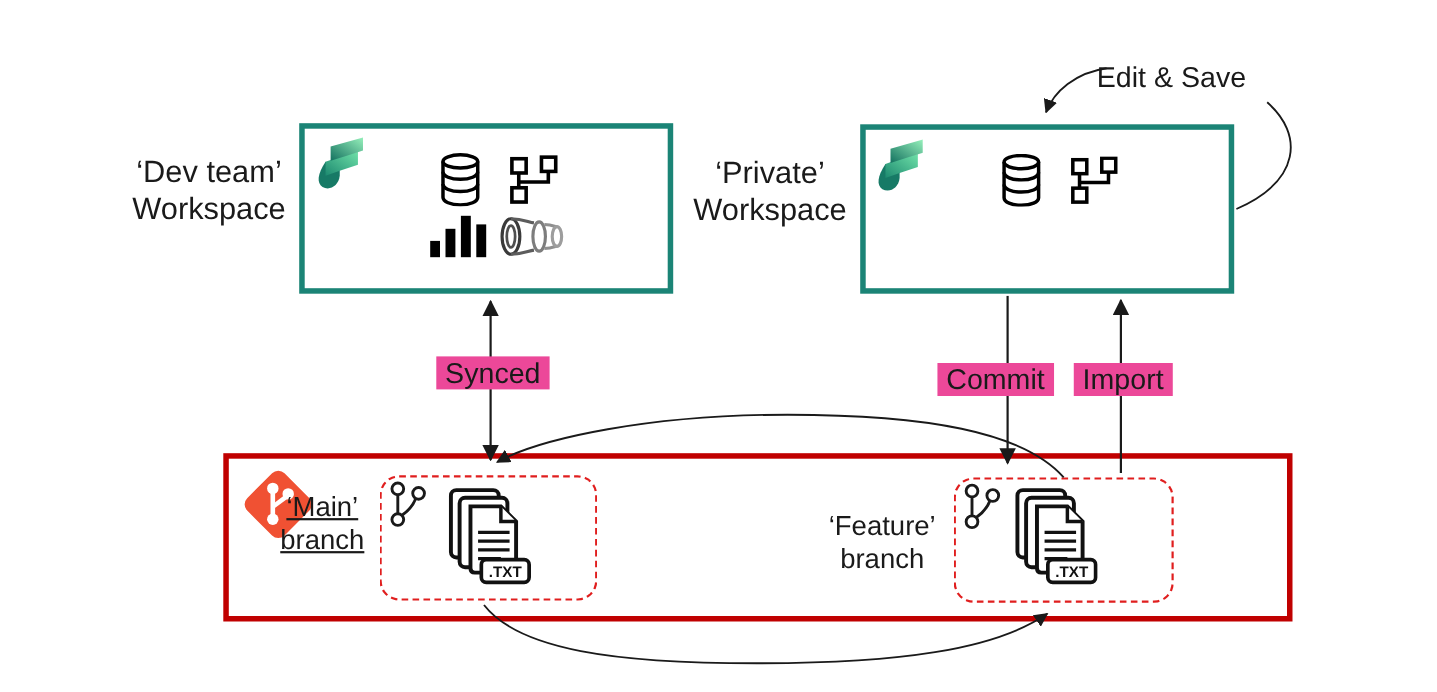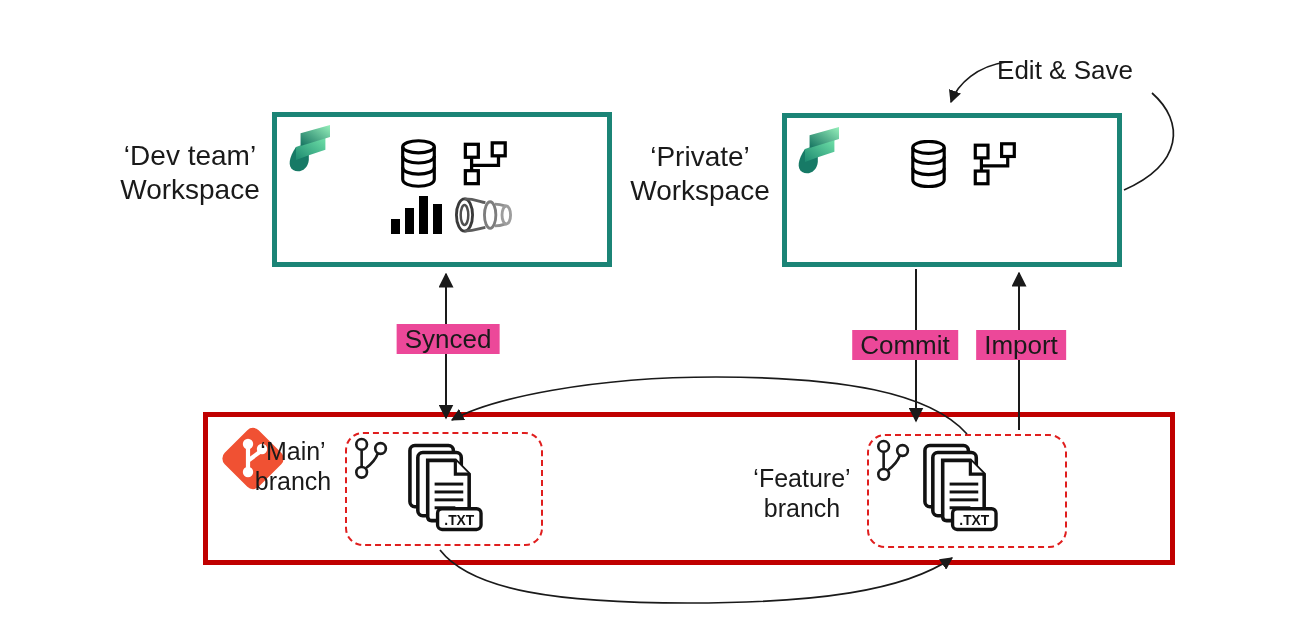--- a/index.html
+++ b/index.html
@@ -190,21 +190,21 @@
   <div class="lbl big" style="left:190px;top:139px;">
     <div>‘Dev team’</div>
     <div>Workspace</div>
   </div>
   <div class="lbl big" style="left:700px;top:140px;">
     <div>‘Private’</div>
     <div>Workspace</div>
   </div>
   <div class="lbl repo" style="left:147px;top:447px;">
   </div>
-  <div class="lbl branch" style="left:293px;top:436px;">
+  <div class="lbl branch" style="left:293px;top:446px;text-decoration:underline;">
     <div>‘Main’</div>
     <div>branch</div>
   </div>
   <div class="lbl branch" style="left:802px;top:463px;">
     <div>‘Feature’</div>
     <div>branch</div>
   </div>
 
   <div class="lbl flow" style="left:448px;top:324px;">Synced</div>
   <div class="lbl flow" style="left:905px;top:330px;">Commit</div>

